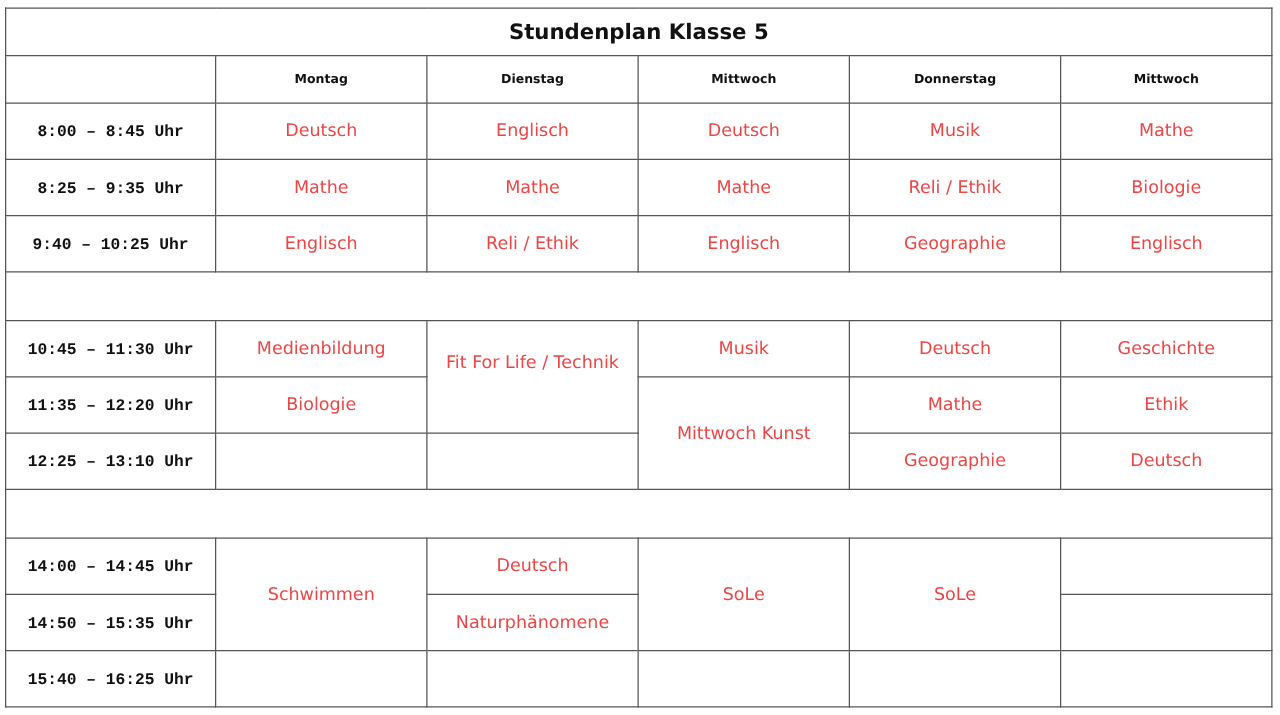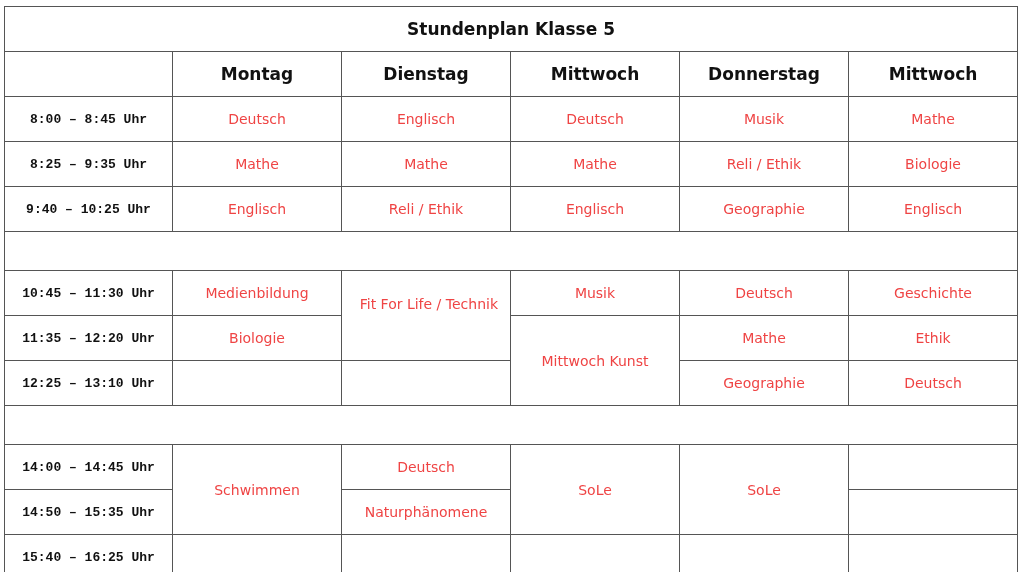--- a/index.html
+++ b/index.html
@@ -4,33 +4,33 @@
 <style>
   html, body { margin: 0; padding: 0; background: #ffffff; }
   body { width: 1024px; height: 572px; position: relative; overflow: hidden;
          font-family: "DejaVu Sans", sans-serif; color: #333; }
   table.plan {
     position: absolute; left: 4px; top: 6px;
     width: 1014px; border-collapse: collapse; table-layout: fixed;
   }
   table.plan td, table.plan th {
     border: 1px solid #555; text-align: center; vertical-align: middle;
-    padding: 12px; overflow: hidden;
+    padding: 0; overflow: hidden;
   }
   col.c-time { width: 168px; }
   col.c-day { width: 169px; }
   tr.r-title { height: 38px; }
   tr.r-head { height: 38px; }
   tr.r-slot { height: 45px; }
   tr.r-break { height: 39px; }
   .title { font-weight: bold; font-size: 17px; color: #111; }
-  .day { font-weight: bold; font-size: 17px; color: #111; }
+  .day { font-weight: bold; font-size: 10px; color: #111; }
   .time { font-weight: bold; font-size: 13px; color: #111; font-family: Liberation Mono, monospace; }
   .subj { font-size: 14px; color: #ef4444; font-weight: normal; line-height: 18px; }
-  .subj.lift { vertical-align: top; padding-top: 24px; text-align: right; }
+  .subj.lift { vertical-align: top; padding-top: 24px; }
 </style>
 </head>
 <body>
 
 <table class="plan">
   <colgroup>
     <col class="c-time">
       <col class="c-day">
       <col class="c-day">
       <col class="c-day">

